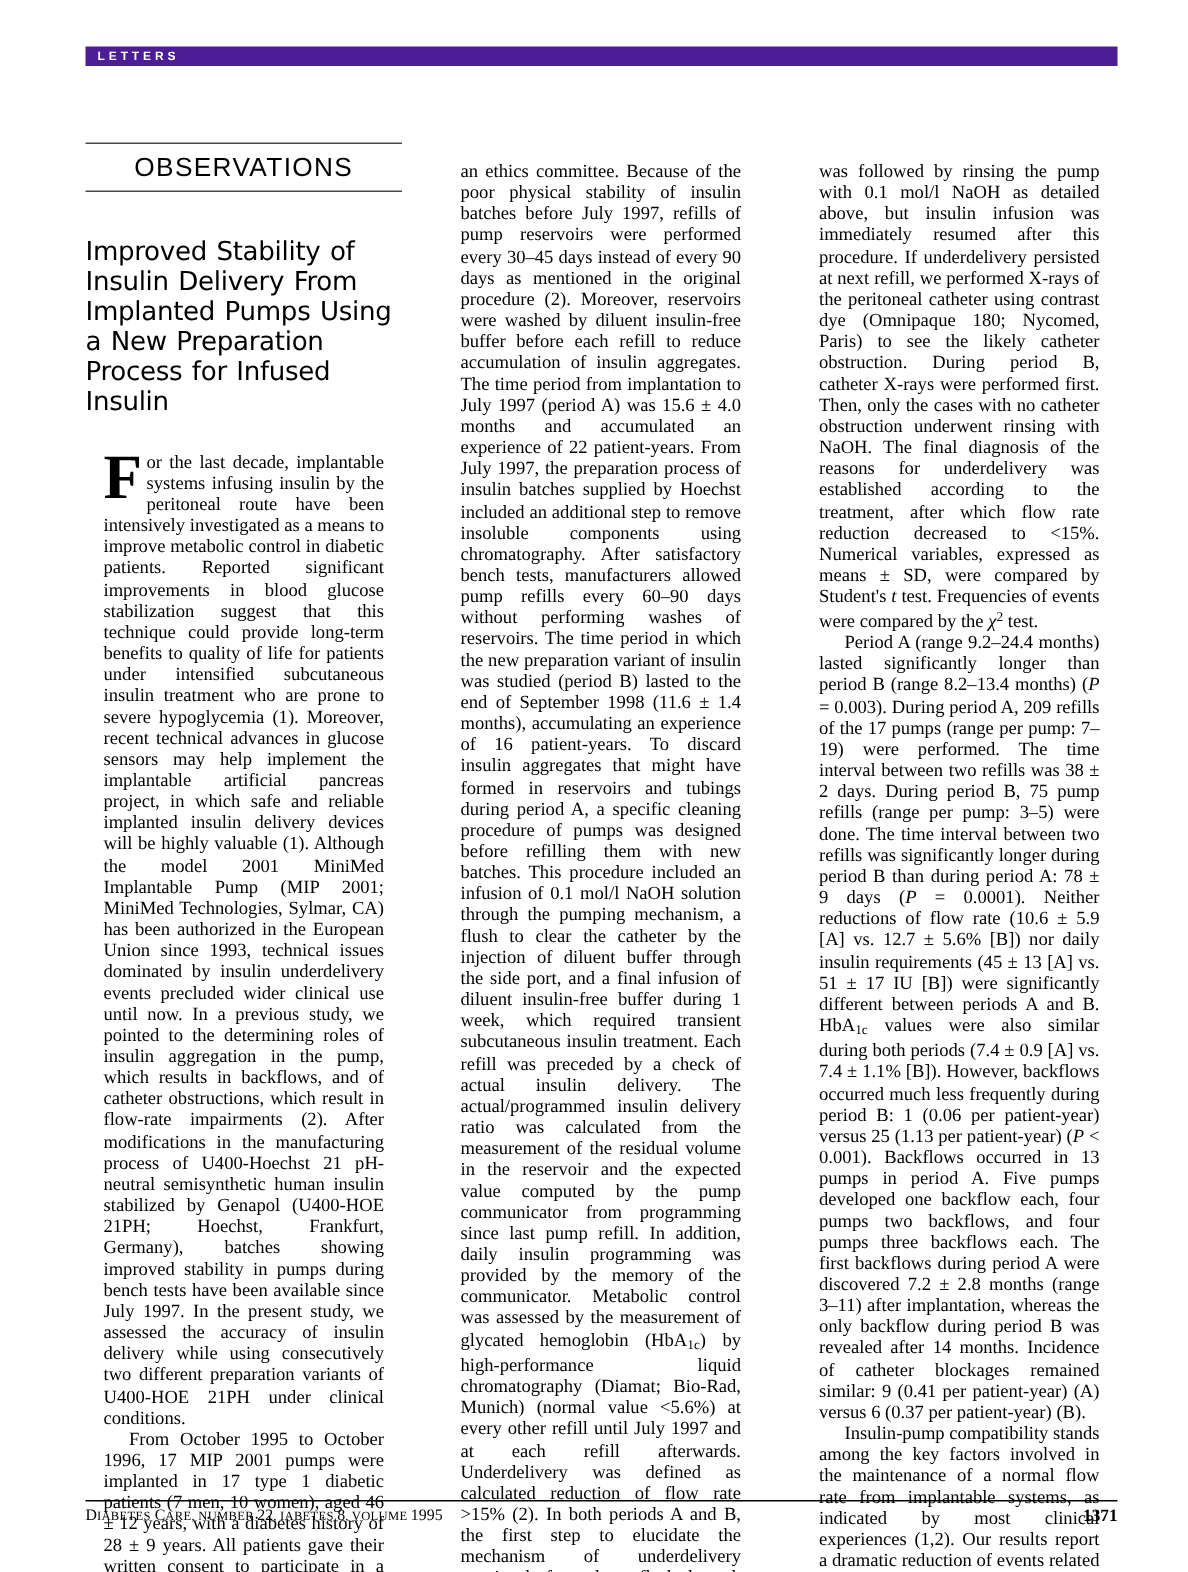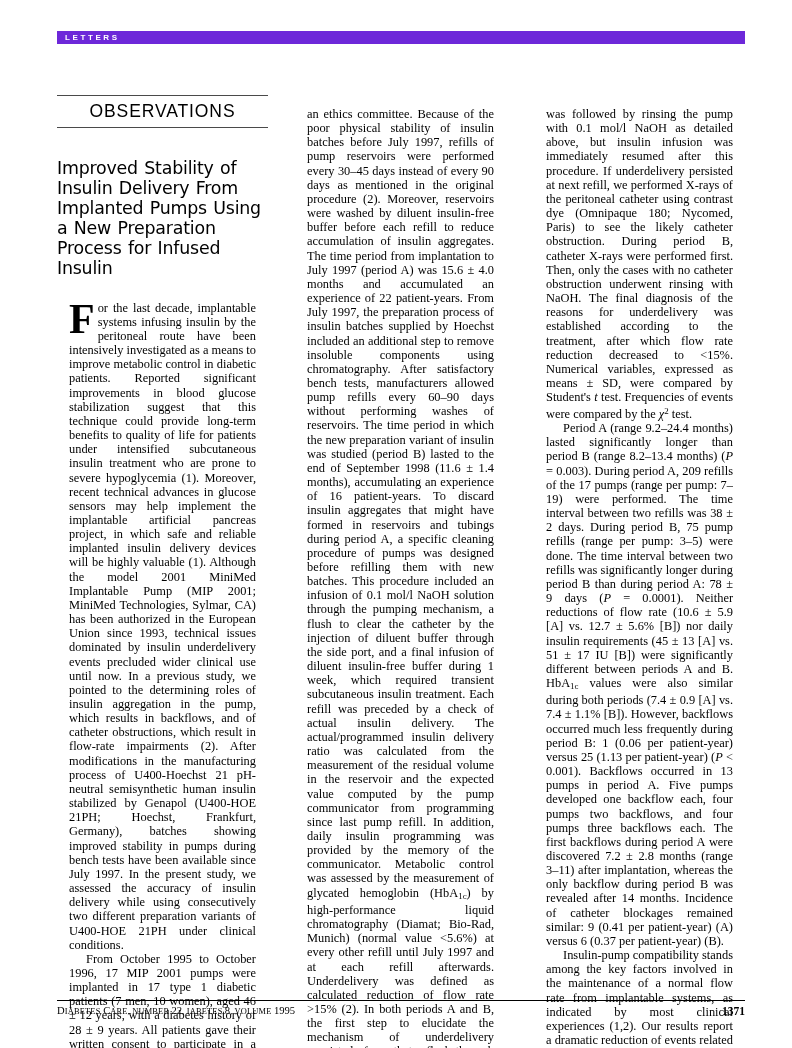--- a/index.html
+++ b/index.html
@@ -23,21 +23,21 @@
     height: 1048px;
   }
 
   
   .running-head {
     position: absolute;
     left: 57px;
     top: 31px;
     width: 688px;
     height: 13px;
-    background: #6d28d9;
+    background: #4c1d95;
   }
   .running-head-label {
     position: absolute;
     left: 8px;
     top: 1px;
     color: #ffffff;
     font-family: "Liberation Sans", "DejaVu Sans", sans-serif;
     font-weight: bold;
     font-size: 8px;
     letter-spacing: 2.6px;

